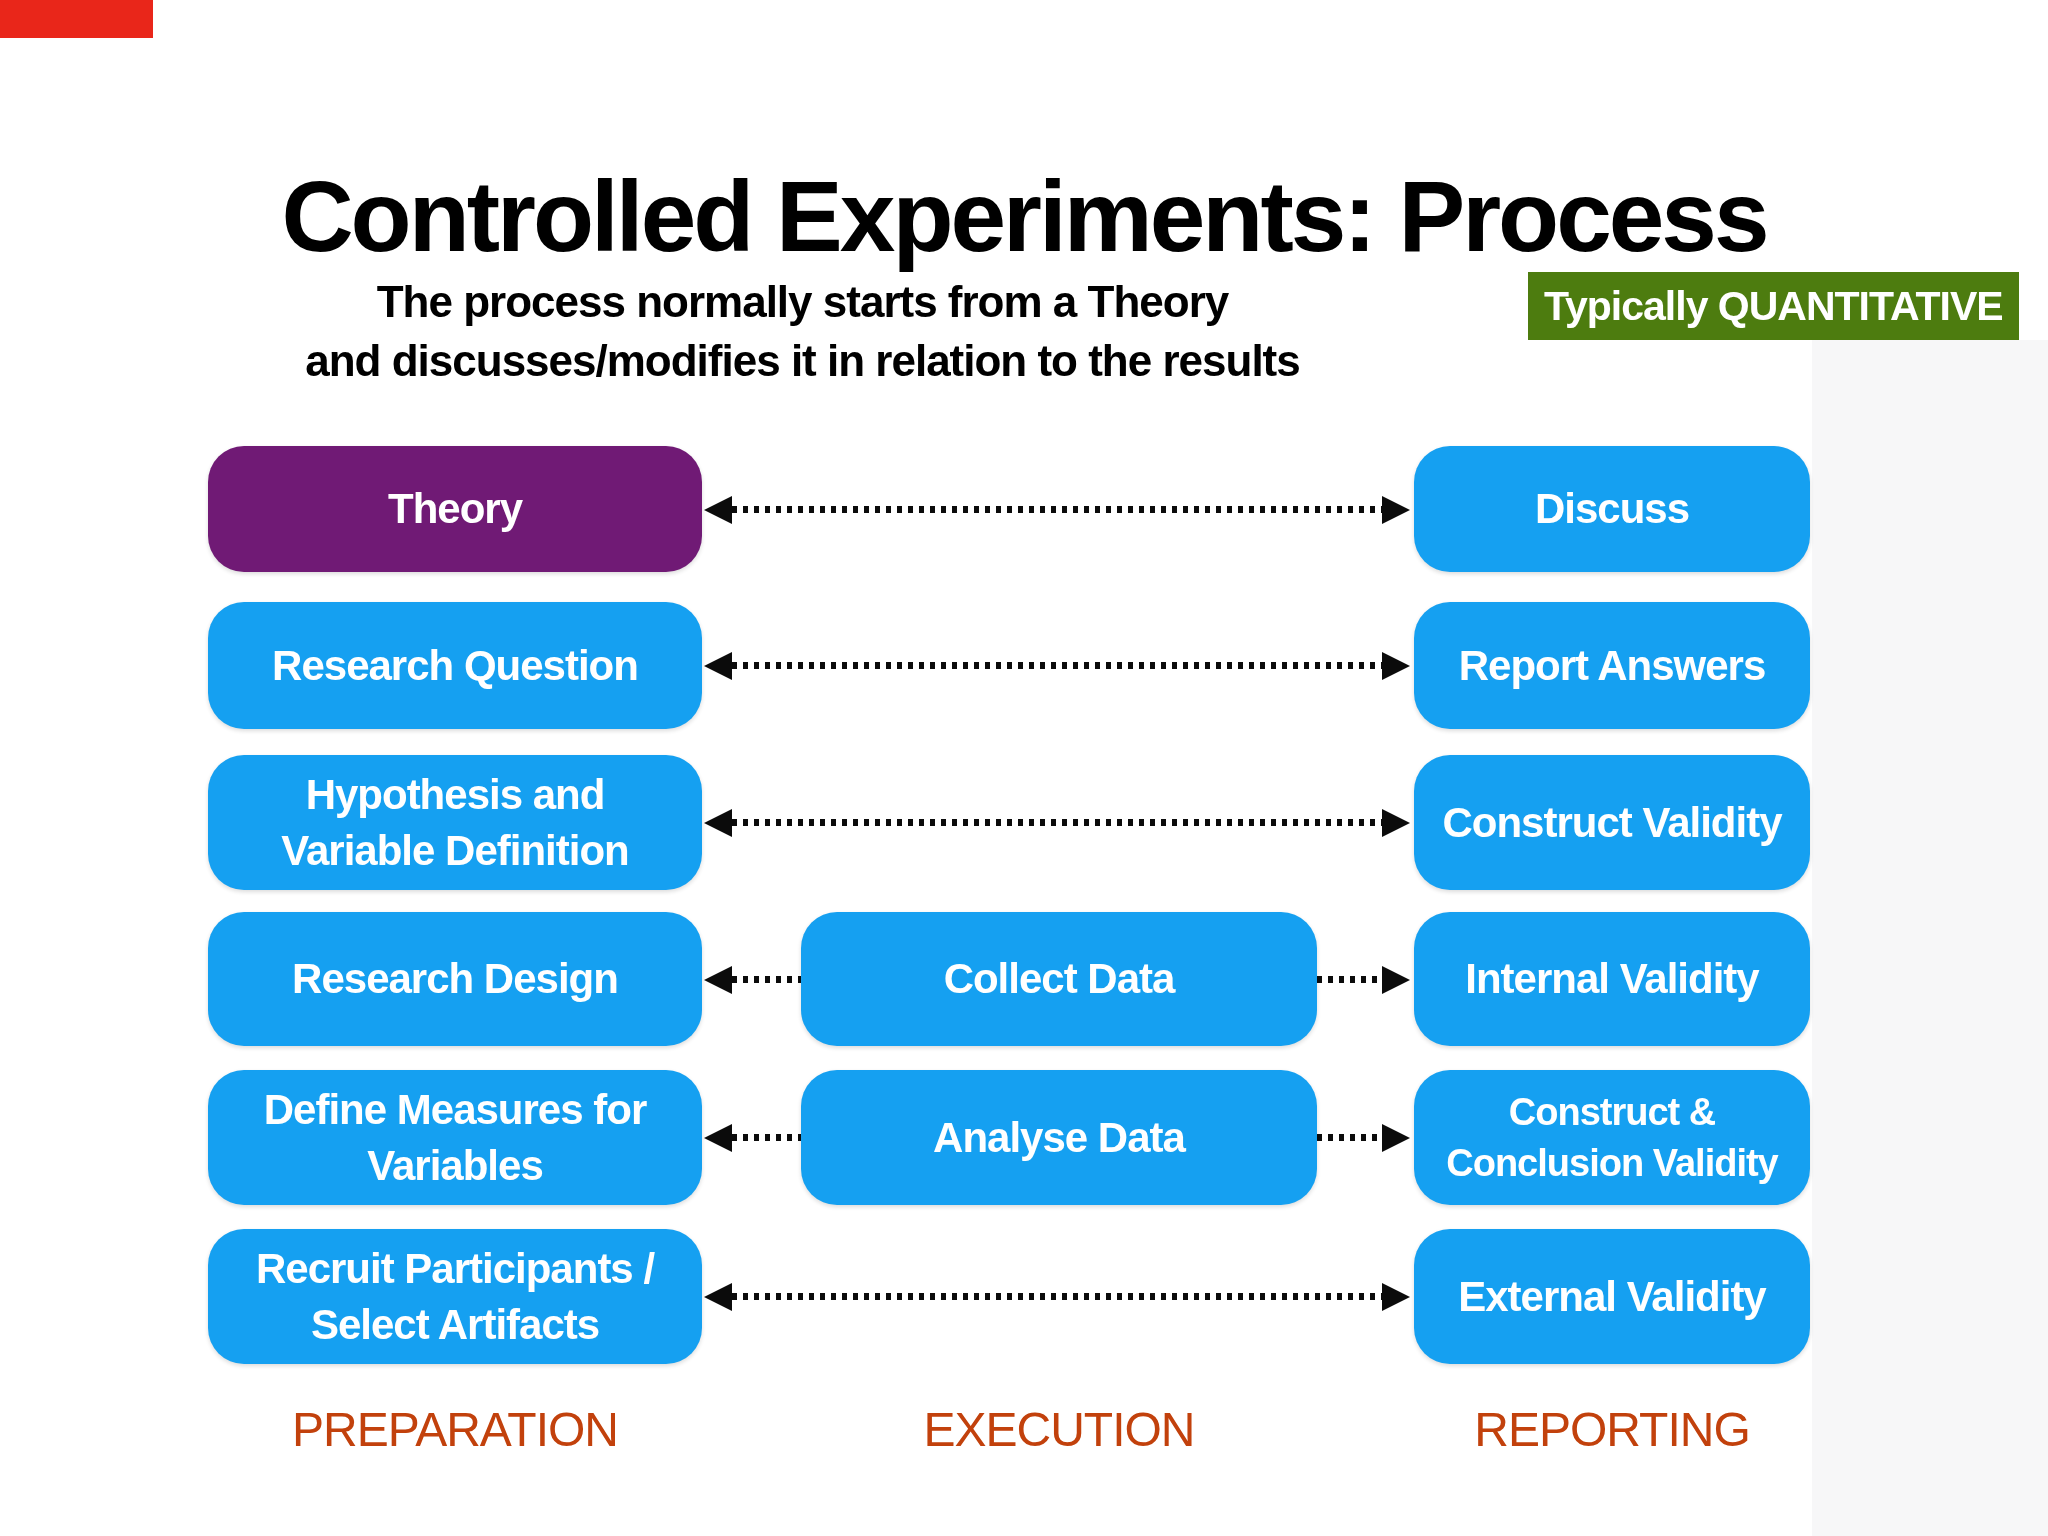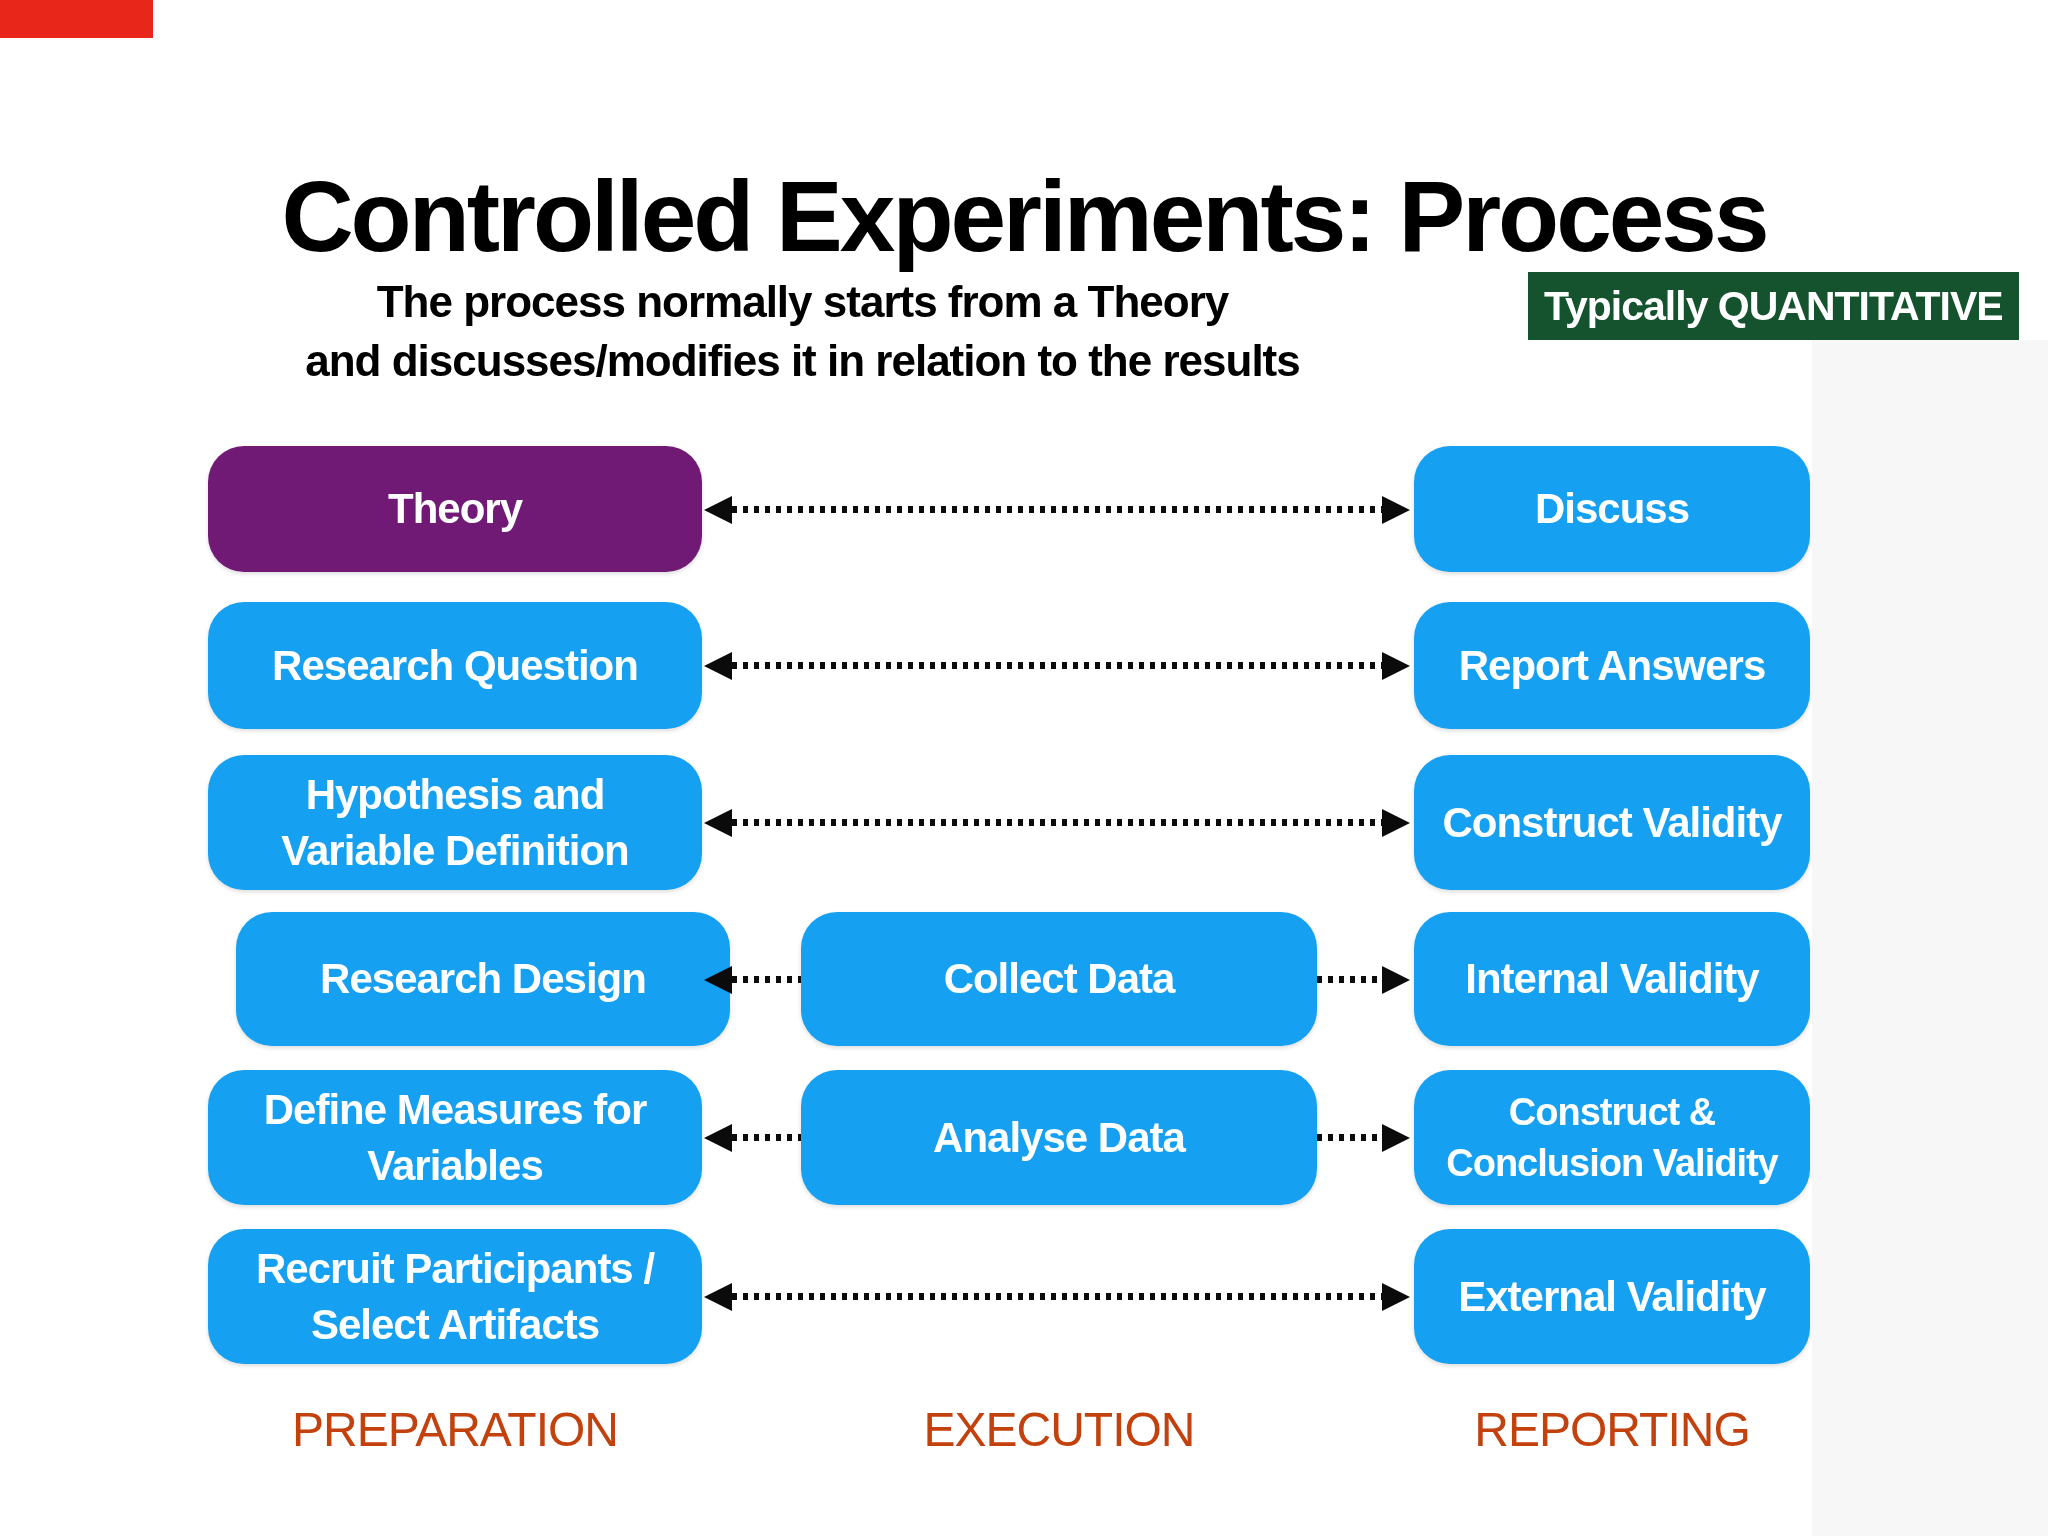--- a/index.html
+++ b/index.html
@@ -12,21 +12,21 @@
   .title{
     position:absolute;left:0;top:124px;width:2048px;text-align:center;
     font-size:100px;font-weight:bold;color:#000;letter-spacing:-3px;line-height:105px;margin-top:40px;
   }
   .subtitle{
     position:absolute;left:220px;top:272px;width:1165px;text-align:center;
     font-size:44px;font-weight:bold;color:#000;line-height:59px;letter-spacing:-1px;
   }
   .badge{
     position:absolute;left:1528px;top:272px;height:68px;padding:0 16px;
-    background:#14532d;color:#fff;font-size:41px;font-weight:bold;
+    background:#4d7c0f;color:#fff;font-size:41px;font-weight:bold;
     display:flex;align-items:center;justify-content:center;letter-spacing:-1px;white-space:nowrap;
   }
   .box{
     position:absolute;border-radius:36px;background:#15a0f1;color:#fff;
     display:flex;align-items:center;justify-content:center;text-align:center;
     font-size:42px;font-weight:bold;line-height:1.32;letter-spacing:-1px;
     padding:0 20px;box-sizing:border-box;box-shadow:0 2px 4px rgba(0,0,0,0.14);
   }
   .box.green{background:#701a75;}
   .box.small{font-size:38px;letter-spacing:-1px;padding:0 11px;}
@@ -58,21 +58,21 @@
   <div class="subtitle">
     <div>The process normally starts from a Theory</div>
     <div>and discusses/modifies it in relation to the results</div>
   </div>
 
   <div class="badge">Typically QUANTITATIVE</div>
 
   <div class="box green col-l" style="top:446px;height:126px;">Theory</div>
   <div class="box col-l" style="top:602px;height:127px;">Research Question</div>
   <div class="box col-l" style="top:755px;height:135px;">Hypothesis and Variable Definition</div>
-  <div class="box col-l" style="top:912px;height:134px;margin-left:28px;">Research Design</div>
+  <div class="box col-l" style="top:912px;height:134px;">Research Design</div>
   <div class="box col-l" style="top:1070px;height:135px;">Define Measures for Variables</div>
   <div class="box col-l" style="top:1229px;height:135px;">Recruit Participants / Select Artifacts</div>
 
   <div class="box col-m" style="top:912px;height:134px;">Collect Data</div>
   <div class="box col-m" style="top:1070px;height:135px;">Analyse Data</div>
 
   <div class="box col-r" style="top:446px;height:126px;">Discuss</div>
   <div class="box col-r" style="top:602px;height:127px;">Report Answers</div>
   <div class="box col-r" style="top:755px;height:135px;">Construct Validity</div>
   <div class="box col-r" style="top:912px;height:134px;">Internal Validity</div>

